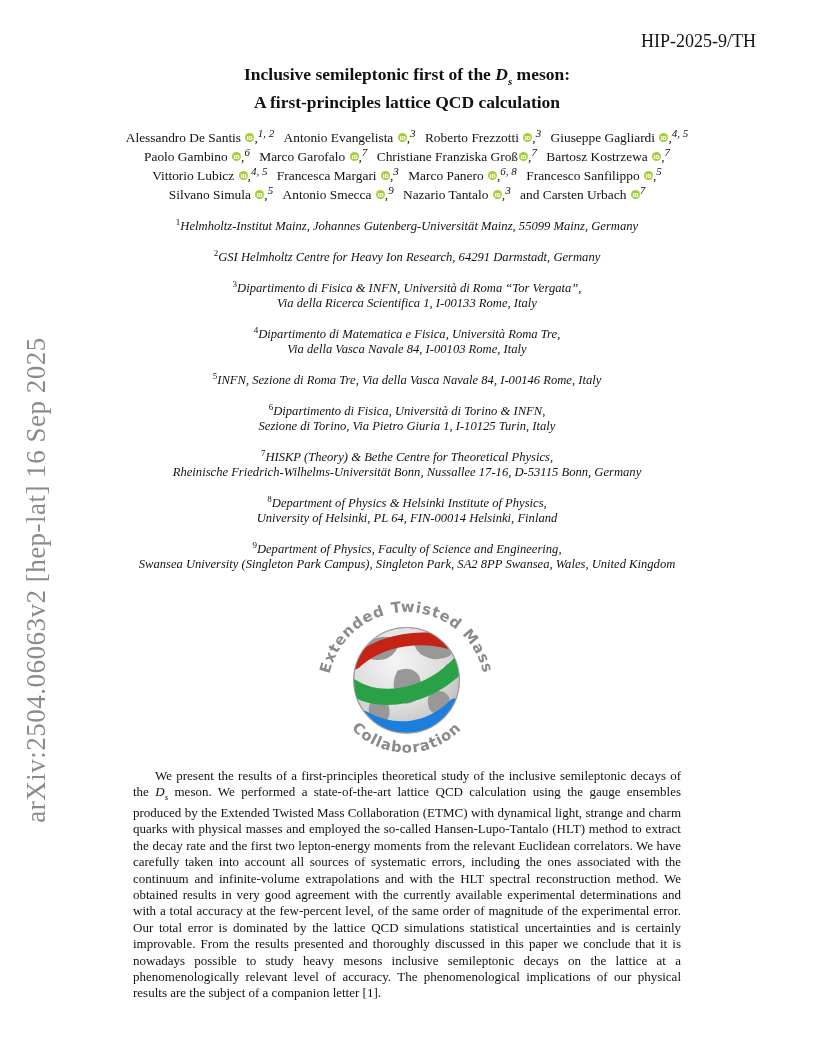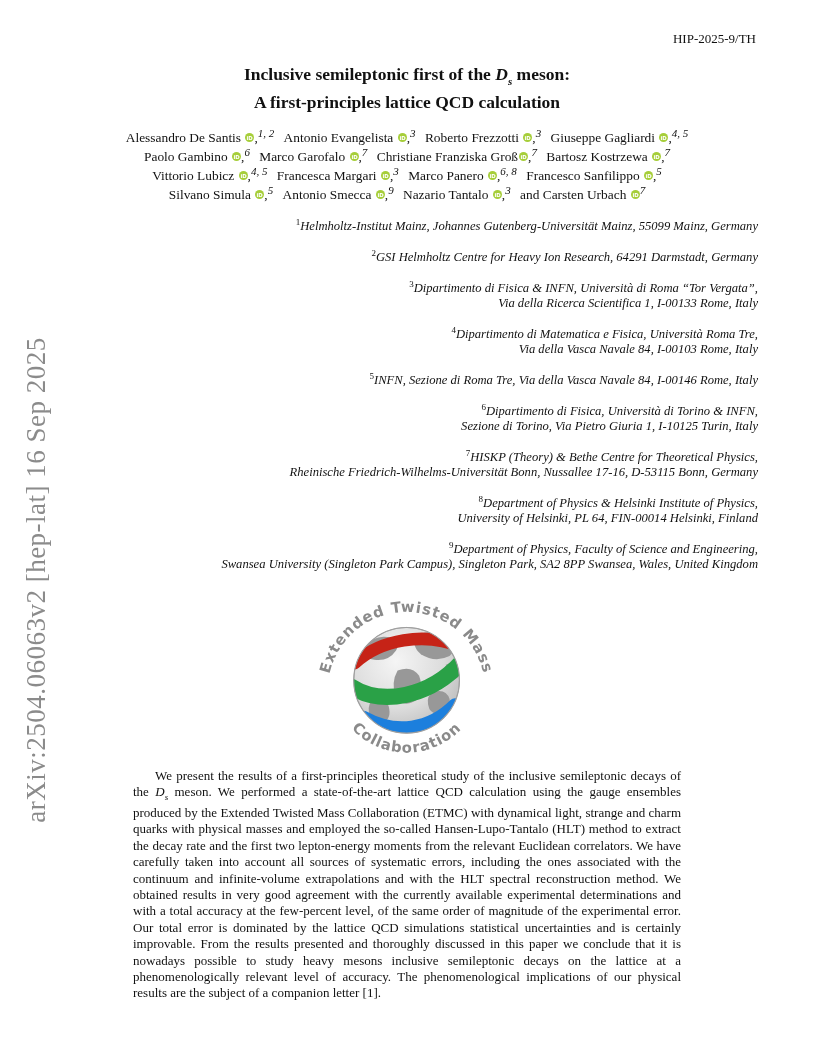--- a/index.html
+++ b/index.html
@@ -23,21 +23,21 @@
     font-size: 27px;
     color: #8b8b8b;
     font-family: "Liberation Serif", serif;
     letter-spacing: 0.5px;
   }
 
   .report-number {
     position: absolute;
     top: 31px;
     right: 60px;
-    font-size: 13px;
+    font-size: 18px;
     color: #111;
   }
 
   .content {
     position: absolute;
     top: 0; left: 56px;
     width: 702px;
     text-align: center;
   }
 
@@ -62,21 +62,21 @@
   .orcid { display: inline-block; width: 9px; height: 9px; margin-left: 1px; vertical-align: -0.5px; }
   .orcid svg { display: block; width: 9px; height: 9px; }
 
   .affils {
     margin-top: 15px;
     font-style: italic;
     font-size: 12.6px;
     line-height: 15px;
     color: #111;
   }
-  .affil-group { margin-bottom: 16px; text-align: right; }
+  .affil-group { margin-bottom: 16px; }
   .affil-line sup { font-size: 9px; font-style: normal; line-height: 0; }
 
   .logo-wrap { margin-top: 0px; height: 172px; }
   .logo-wrap svg { height: 172px; width: auto; }
 
   .abstract {
     margin: 8px auto 0 auto;
     width: 548px;
     font-size: 13px;
     line-height: 16.4px;

